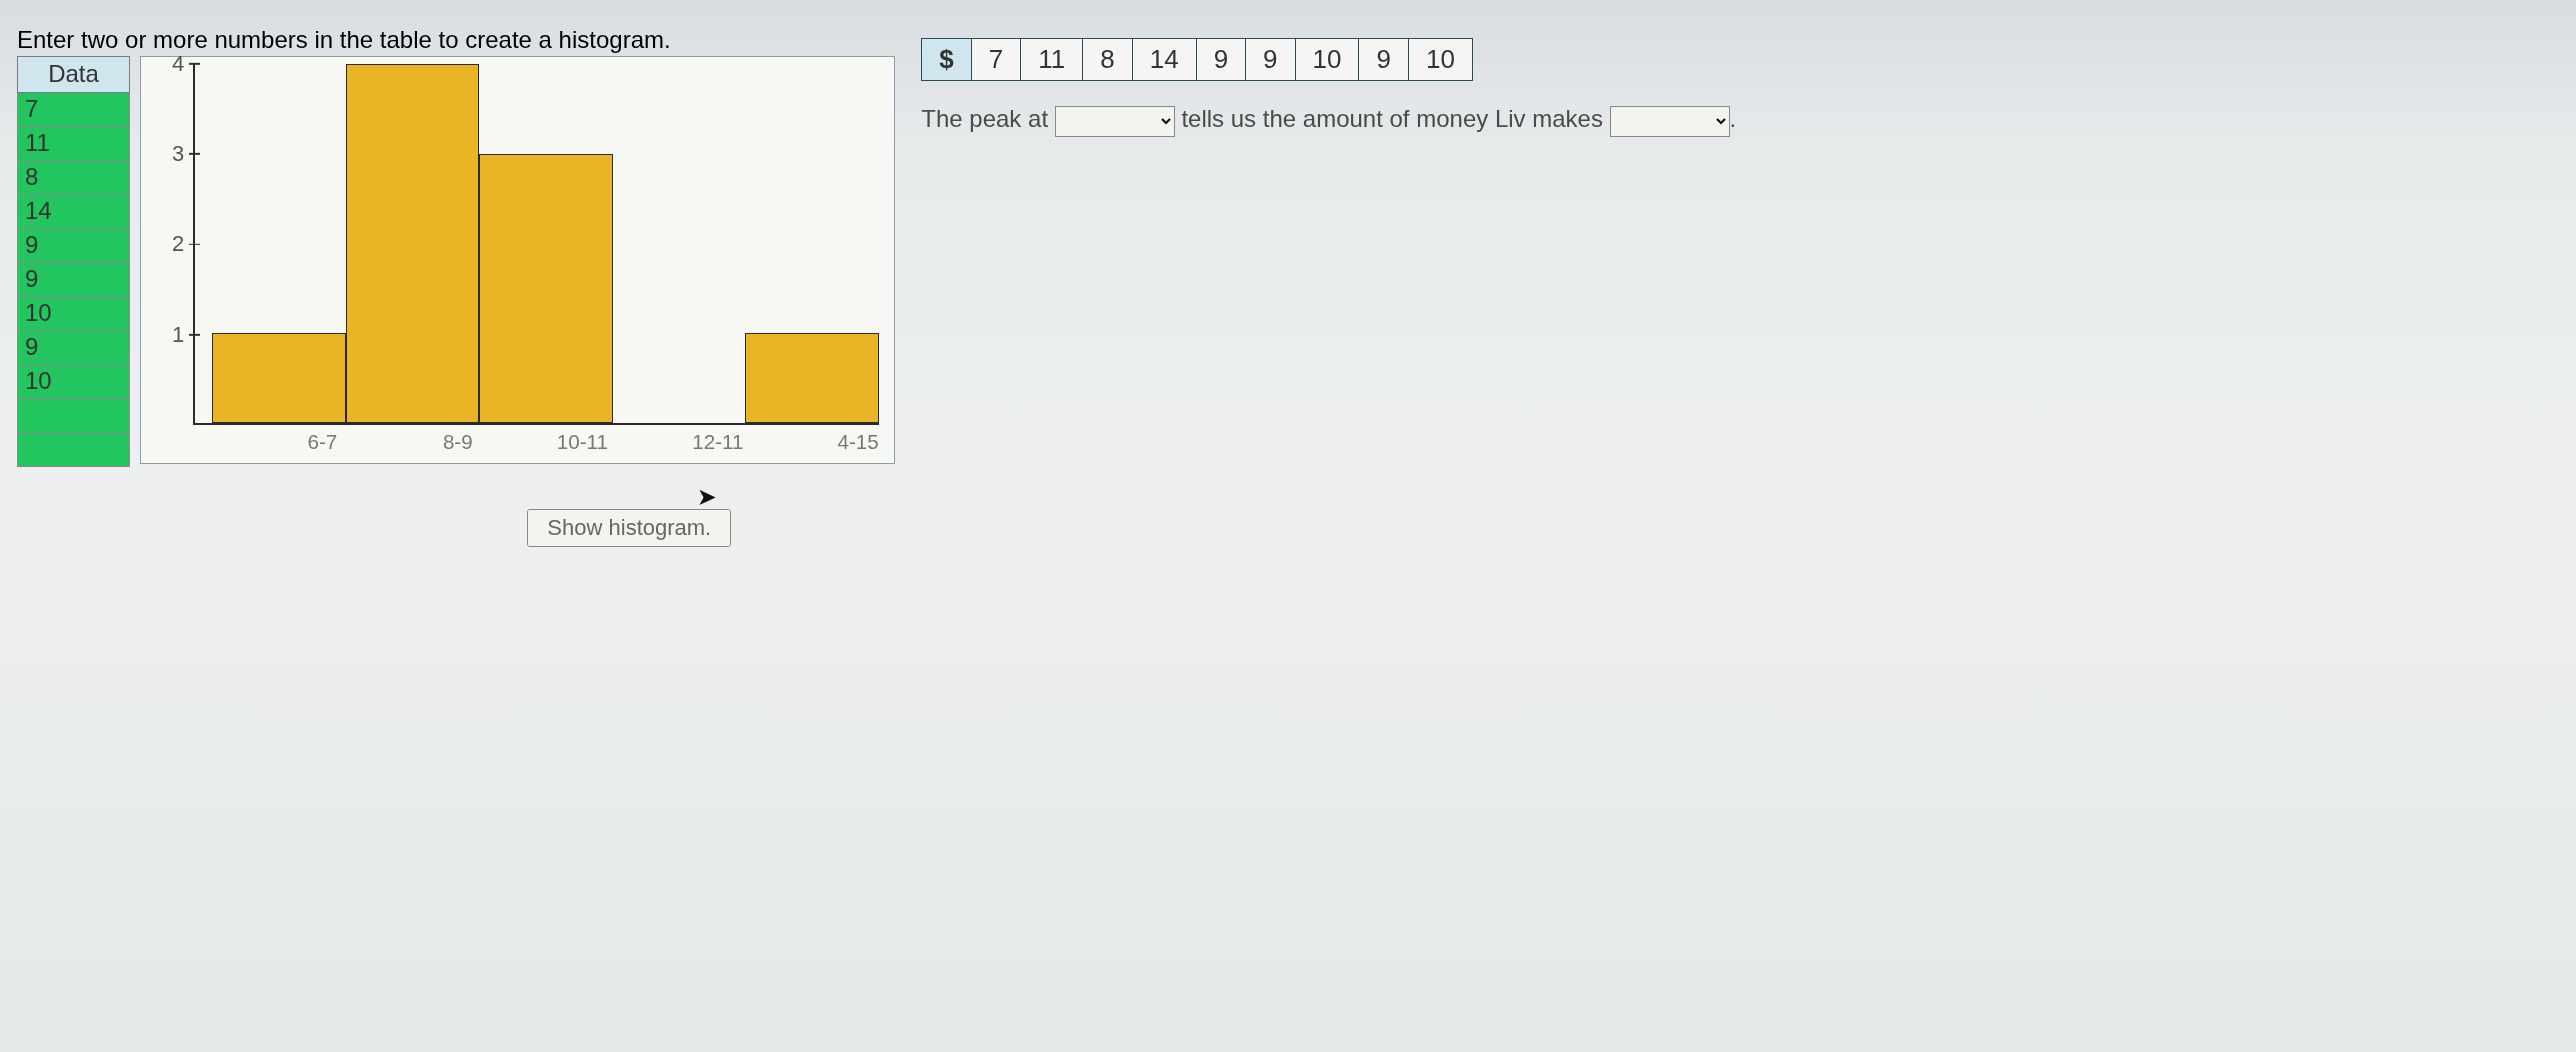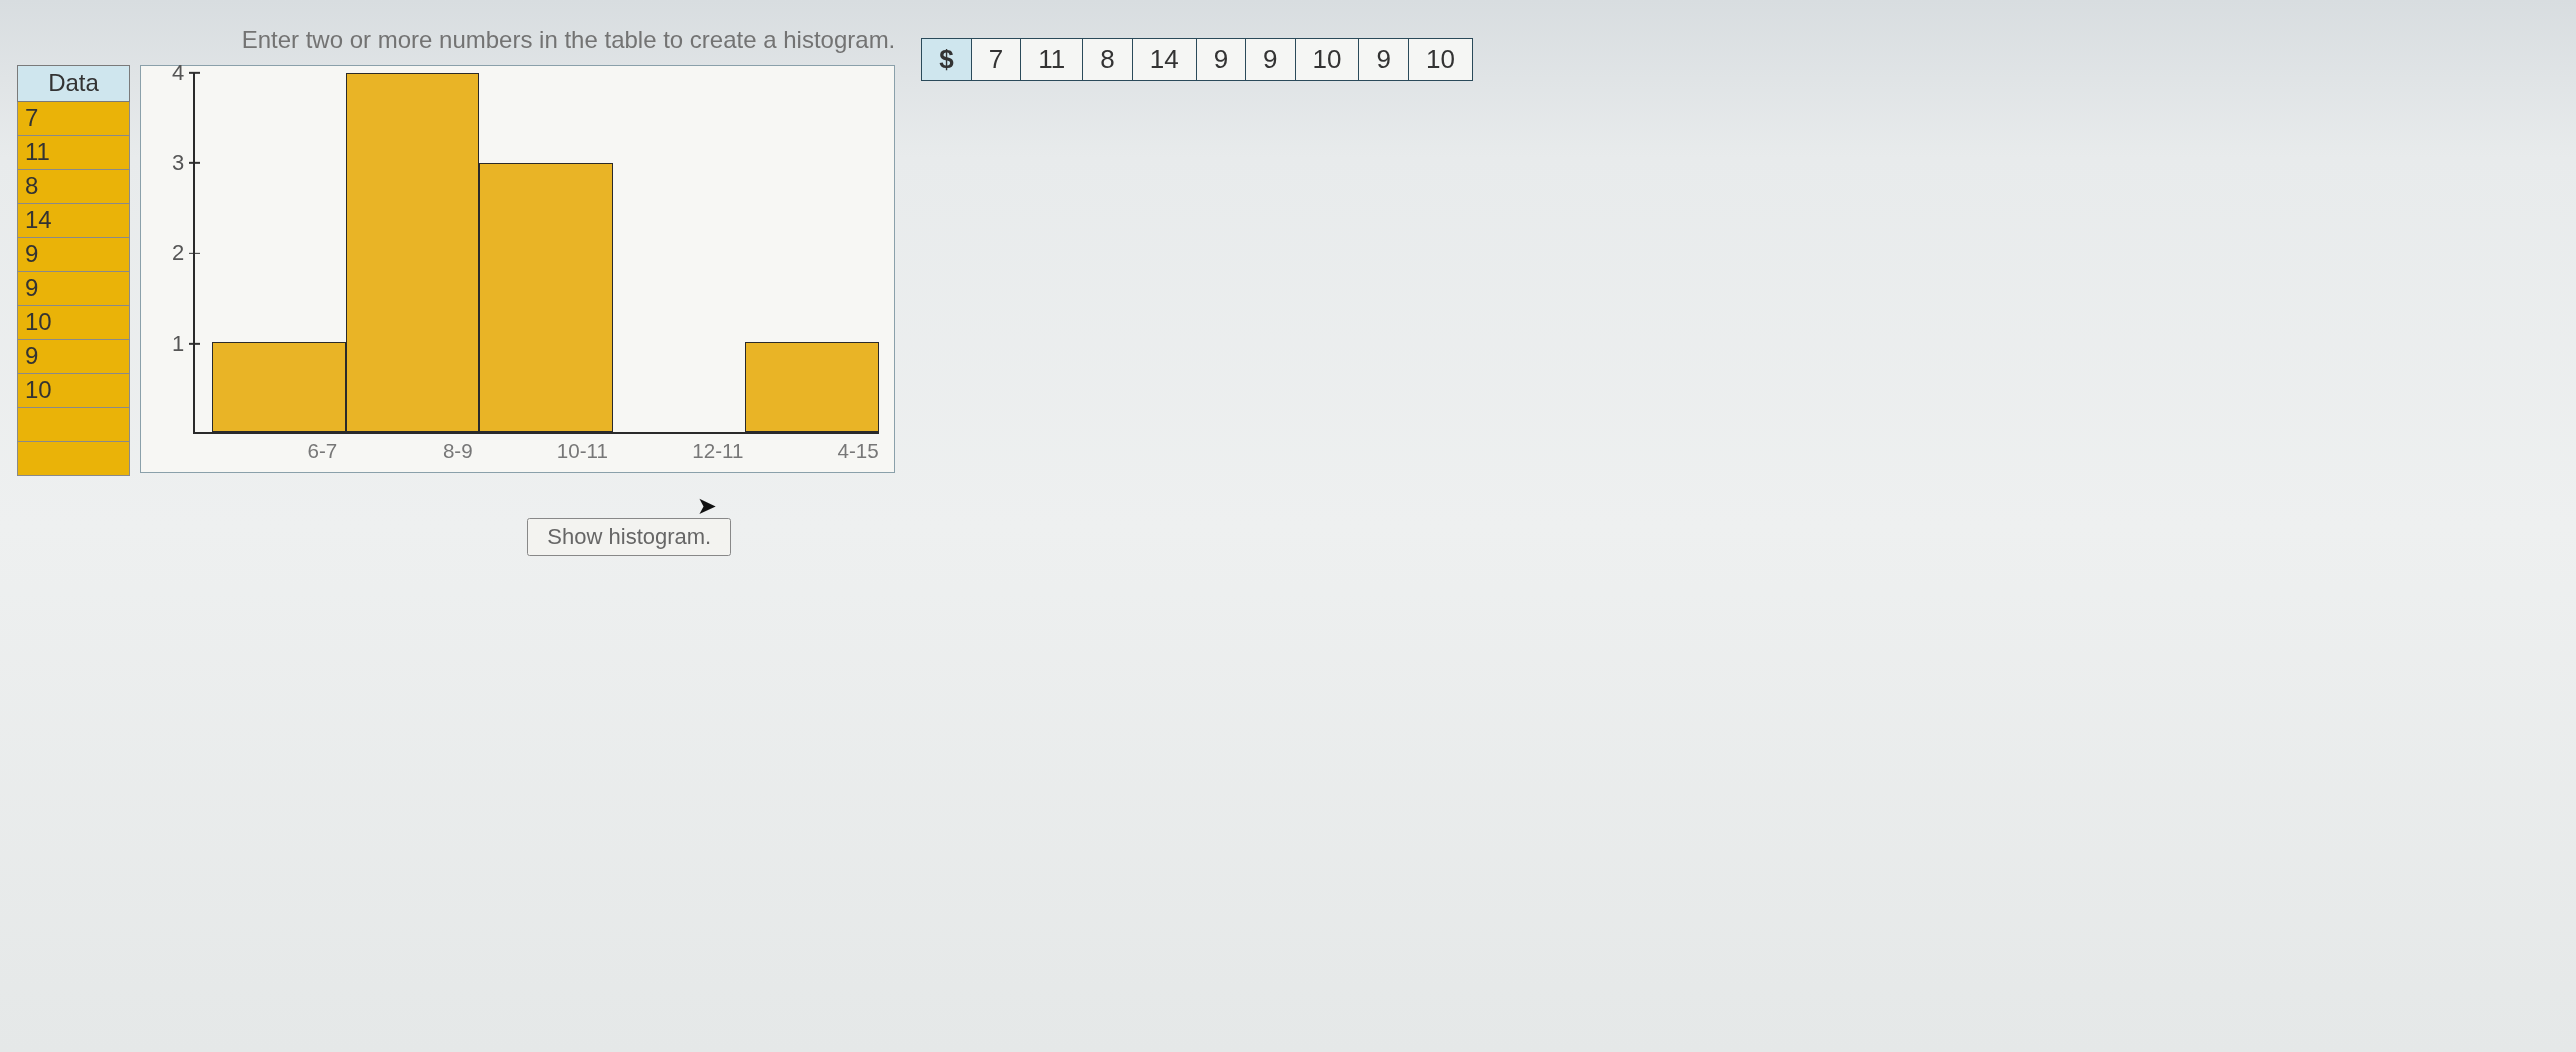--- a/index.html
+++ b/index.html
@@ -12,27 +12,27 @@
     font-size: 24px;
     min-width: 2576px;
     min-height: 1052px;
   }
   .container {
     display: flex;
     gap: 26px;
   }
   .left-col { flex: 0 0 auto; }
   .right-col { flex: 1 1 auto; padding-top: 3.4px; }
-  .instruction { margin-bottom: 11px; color:#737373;text-align:right; }
+  .instruction { margin-bottom: 2px; color:#000000; }
   .left-row { display:flex; gap: 10.3px; align-items:flex-start; }
 
   
   .data-table {
     border-collapse: collapse;
-    background: #eab308;
+    background: #22c55e;
   }
   .data-table th {
     background: #cfe6ee;
     border: 0.9px solid #7a7a7a;
     padding: 3.4px 26px;
     font-weight: normal;
     color: #333;
     text-align: center;
   }
   .data-table td {
@@ -260,16 +260,22 @@
             <td>9</td>
             <td>9</td>
             <td>10</td>
             <td>9</td>
             <td>10</td>
           </tr>
     </tbody>
       </table>
 
 
+    <p class="sentence">
+      <span>The peak at </span>
+      <select class="inline"></select>
+      <span> tells us the amount of money Liv makes </span>
+      <select class="inline"></select><span>.</span>
+    </p>
 
   </div>
 </div>
 
 
 </body></html>

